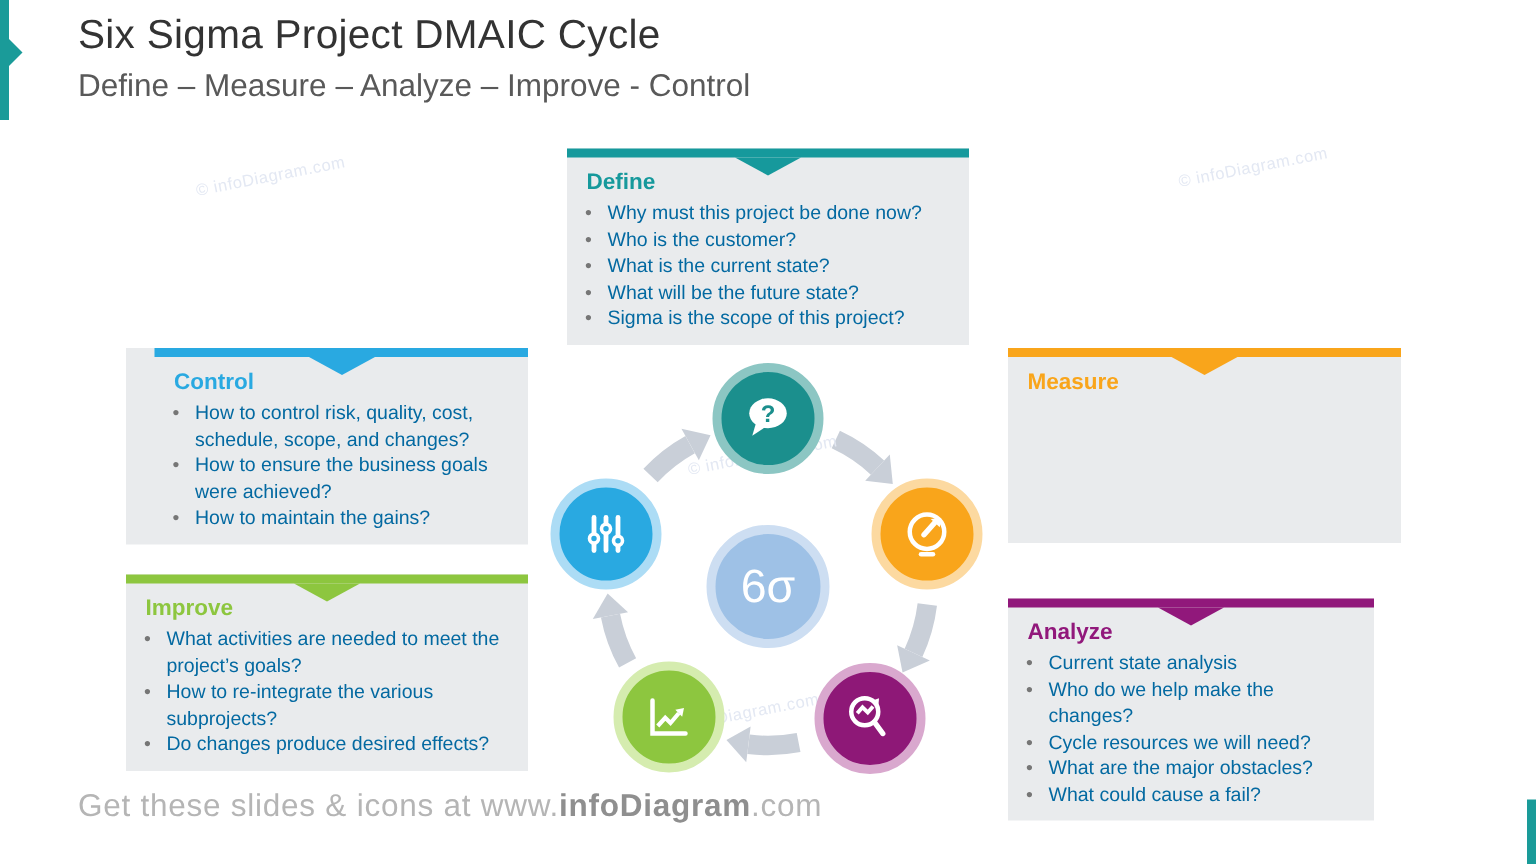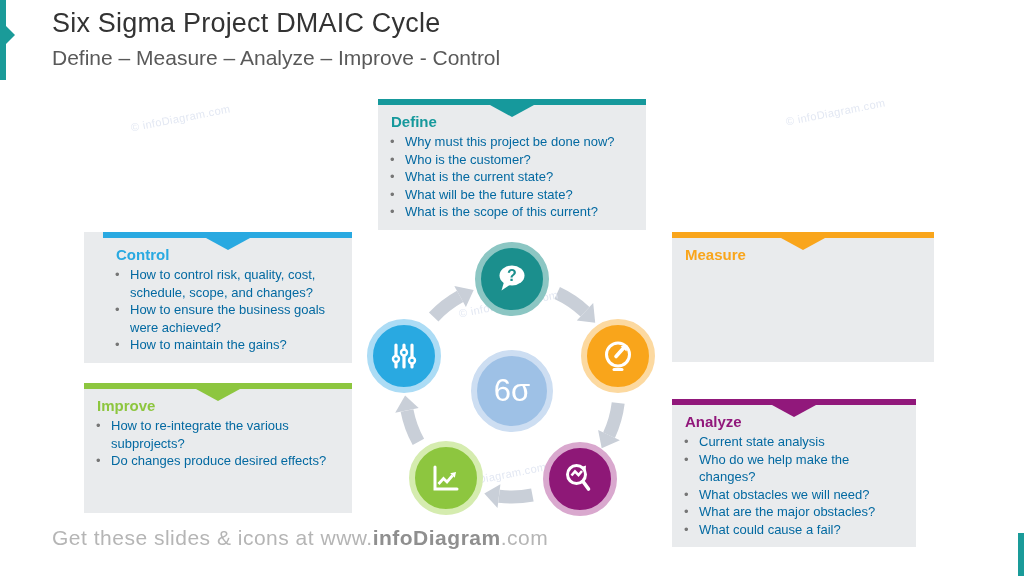--- a/index.html
+++ b/index.html
@@ -59,40 +59,40 @@
 <section class="card" style="left: 378px; top: 99px; width: 268px; --accent: #16999c;">
   <div class="card-bar">
       <span class="notch"></span>
     </div>
   <h3 class="card-title">Define</h3>
   <ul class="card-bullets">
     <li class="bullet">Why must this project be done now?</li>
     <li class="bullet">Who is the customer?</li>
     <li class="bullet">What is the current state?</li>
     <li class="bullet">What will be the future state?</li>
-    <li class="bullet">What is the scope of this current?</li>
+    <li class="bullet">Sigma is the scope of this project?</li>
   </ul>
 </section>
 
 <section class="card" style="left: 672px; top: 232px; width: 262px; --accent: #f9a51b;">
   <div class="card-bar">
       <span class="notch"></span>
     </div>
   <h3 class="card-title">Measure</h3>
 </section>
 
 <section class="card" style="left: 672px; top: 399px; width: 244px; --accent: #91187b;">
   <div class="card-bar">
       <span class="notch"></span>
     </div>
   <h3 class="card-title">Analyze</h3>
   <ul class="card-bullets">
     <li class="bullet">Current state analysis</li>
     <li class="bullet">Who do we help make the changes?</li>
-    <li class="bullet">What obstacles we will need?</li>
+    <li class="bullet">Cycle resources we will need?</li>
     <li class="bullet">What are the major obstacles?</li>
     <li class="bullet">What could cause a fail?</li>
   </ul>
 </section>
 
 <section class="card" style="left: 84px; top: 232px; width: 268px; padding-left: 19px; --accent: #29a9e1;">
   <div class="card-bar">
       <span class="notch"></span>
     </div>
   <h3 class="card-title">Control</h3>
@@ -102,20 +102,21 @@
     <li class="bullet">How to maintain the gains?</li>
   </ul>
 </section>
 
 <section class="card" style="left: 84px; top: 383px; width: 268px; --accent: #8dc63f;">
   <div class="card-bar">
       <span class="notch"></span>
     </div>
   <h3 class="card-title">Improve</h3>
   <ul class="card-bullets">
+    <li class="bullet">What activities are needed to meet the project’s goals?</li>
     <li class="bullet">How to re-integrate the various subprojects?</li>
     <li class="bullet">Do changes produce desired effects?</li>
   </ul>
 </section>
 
 <svg class="cycle-arrows" style="left:367px;top:245px;width:290px;height:290px" viewBox="0 0 290 290">
     <path d="M190.2 48.0 A107 107 0 0 1 218.0 66.7" fill="none" stroke="#c9cfd8" stroke-width="13"></path>
     <polygon points="228.2,77.7 209.8,75.5 226.2,58.0" fill="#c9cfd8"></polygon>
     <path d="M251.2 158.0 A107 107 0 0 1 242.0 190.2" fill="none" stroke="#c9cfd8" stroke-width="13"></path>
     <polygon points="234.7,203.3 231.1,185.1 252.9,195.3" fill="#c9cfd8"></polygon>

